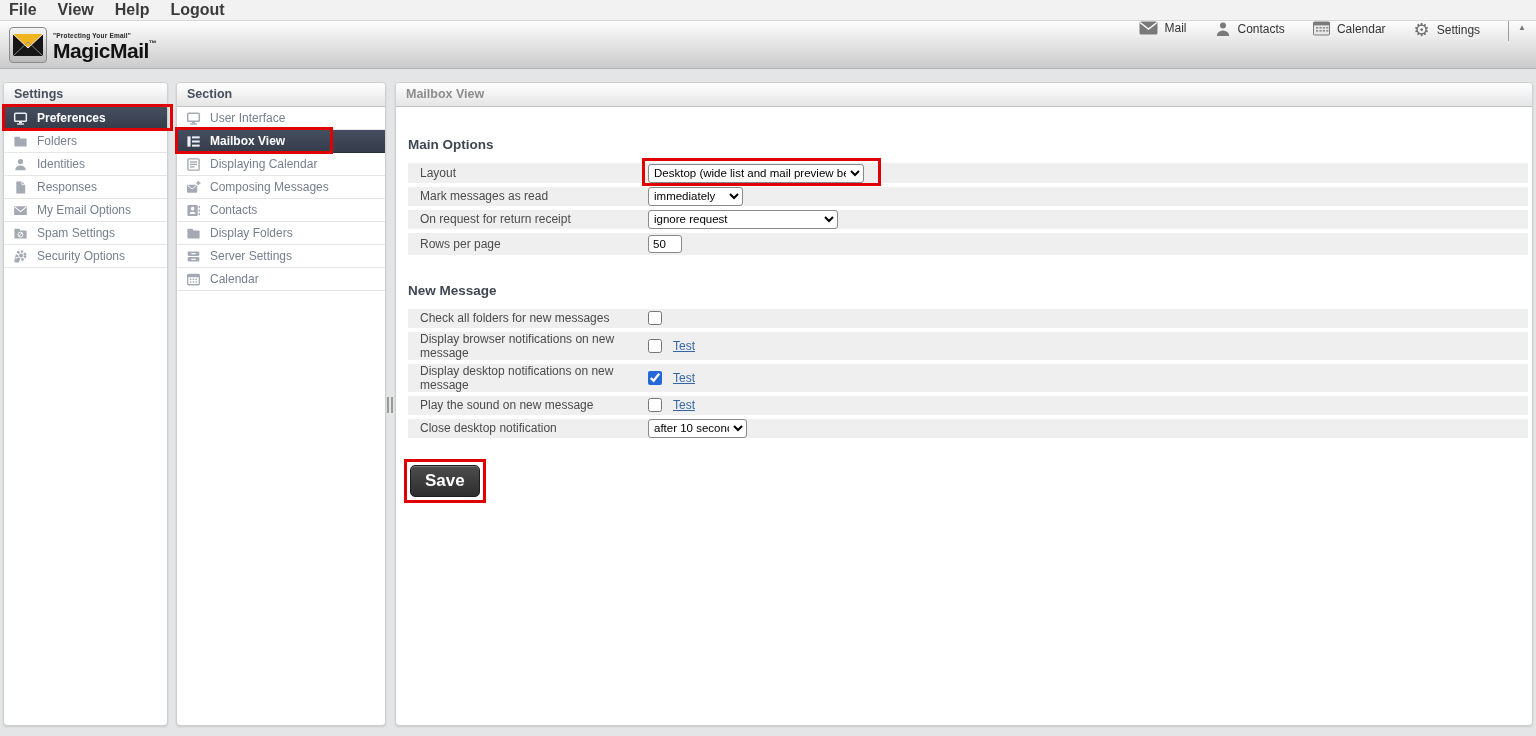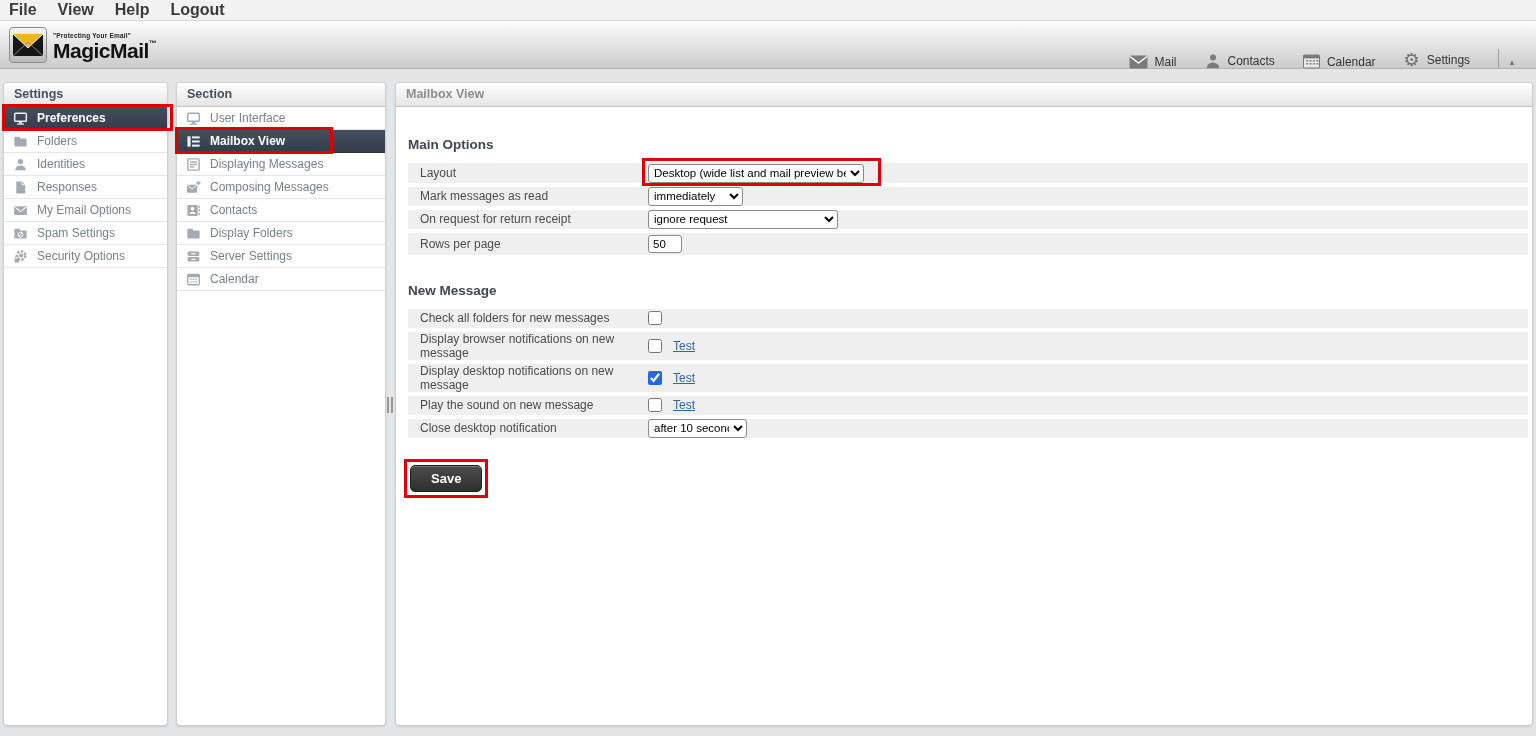--- a/index.html
+++ b/index.html
@@ -15,21 +15,21 @@
 
   
   .headerbar { position:absolute; top:21px; left:0; right:0; height:48px;
     background:linear-gradient(#fdfdfd,#cbcbcb); border-bottom:1px solid #b3b3b3; }
   .brand { position:absolute; left:9px; top:6px; display:flex; align-items:center; }
   .brand-text { margin-left:6px; line-height:1; }
   .brand-tagline { font-size:6.5px; font-weight:bold; color:#222; letter-spacing:.2px; margin-bottom:1px; }
   .brand-name { font-size:21px; font-weight:bold; color:#111; letter-spacing:-0.5px; }
   .brand-tm { font-size:8px; vertical-align:top; font-weight:bold; }
 
-  .taskbar { position:absolute; right:16px; top:0; height:48px; display:flex; align-items:flex-end; }
+  .taskbar { position:absolute; right:6px; top:0; height:48px; display:flex; align-items:flex-start; }
   .task-btn { display:flex; align-items:center; gap:7px; margin-right:28px; cursor:pointer; }
   .task-btn .tico { color:#6e6e6e; display:flex; }
   .task-btn .tlabel { font-size:12px; color:#333; }
   .task-divider { width:1px; height:20px; background:#9e9e9e; margin-right:5px; }
   .collapse-btn { font-size:8px; color:#777; padding:2px 4px; cursor:pointer; }
   .gear-glyph { font-size:18px; line-height:1; color:#5d5d5d; font-family:"DejaVu Sans",sans-serif; }
 
   
   .box { position:absolute; top:82px; bottom:10px; background:#fff;
     border:1px solid #cfcfcf; border-radius:4px; box-shadow:0 1px 2px rgba(0,0,0,.12); }
@@ -71,21 +71,21 @@
   .sel-receipt { width:190px; }
   .sel-threads { width:138px; }
   .sel-close { width:99px; }
   .rows-input { width:34px; height:18px; font-size:11.5px; border:1px solid #8a8a8a;
     border-radius:3px; padding:1px 4px; font-family:"Liberation Sans",sans-serif; }
   input[type=checkbox] { width:14px; height:14px; accent-color:#2468d9; margin:0; }
   .test-link { font-size:12px; color:#3465a4; text-decoration:underline; margin-left:11px; cursor:pointer; }
   .red-wrap { position:relative; display:inline-block; }
   .save-row { margin-top:27px; margin-left:2px; }
   .save-btn { background:linear-gradient(#4c4c4c,#2e2e2e); color:#fff; font-weight:bold;
-    font-size:13px; border:1px solid #1e1e1e; border-radius:5px; padding:5px 20px;
+    font-size:17px; border:1px solid #1e1e1e; border-radius:5px; padding:5px 14px;
     cursor:pointer; font-family:"Liberation Sans",sans-serif; box-shadow:inset 0 1px 0 rgba(255,255,255,.25); }
 
   
   .splitter { position:absolute; left:387px; top:397px; width:6px; height:16px;
     border-left:2px solid #9a9a9a; border-right:2px solid #9a9a9a; cursor:col-resize; }
 </style>
 </head>
 <body>
 
 <div class="page">
@@ -266,21 +266,21 @@
     </div>
     <div class="nav-item">
       <span class="icon">
         <svg width="15" height="15" viewBox="0 0 16 16">
             <rect x="2" y="2" width="12" height="12" rx="1" fill="none" stroke="currentColor" stroke-width="1.5"></rect>
             <rect x="4.2" y="4.6" width="7.6" height="1.5" fill="currentColor"></rect>
             <rect x="4.2" y="7.2" width="7.6" height="1.5" fill="currentColor"></rect>
             <rect x="4.2" y="9.8" width="4.8" height="1.5" fill="currentColor"></rect>
           </svg>
       </span>
-      <span>Displaying Messages</span>
+      <span>Displaying Calendar</span>
     </div>
     <div class="nav-item">
       <span class="icon">
         <svg width="15" height="15" viewBox="0 0 16 16">
             <rect x="1" y="5" width="11" height="8.5" rx="1" fill="currentColor"></rect>
             <path d="M1.6 5.6 L6.5 9.6 L11.4 5.6" fill="none" stroke="#fff" stroke-width="1"></path>
             <path d="M13.2 1 v4.4 M11 3.2 h4.4" stroke="currentColor" stroke-width="1.6"></path>
           </svg>
       </span>
       <span>Composing Messages</span>

